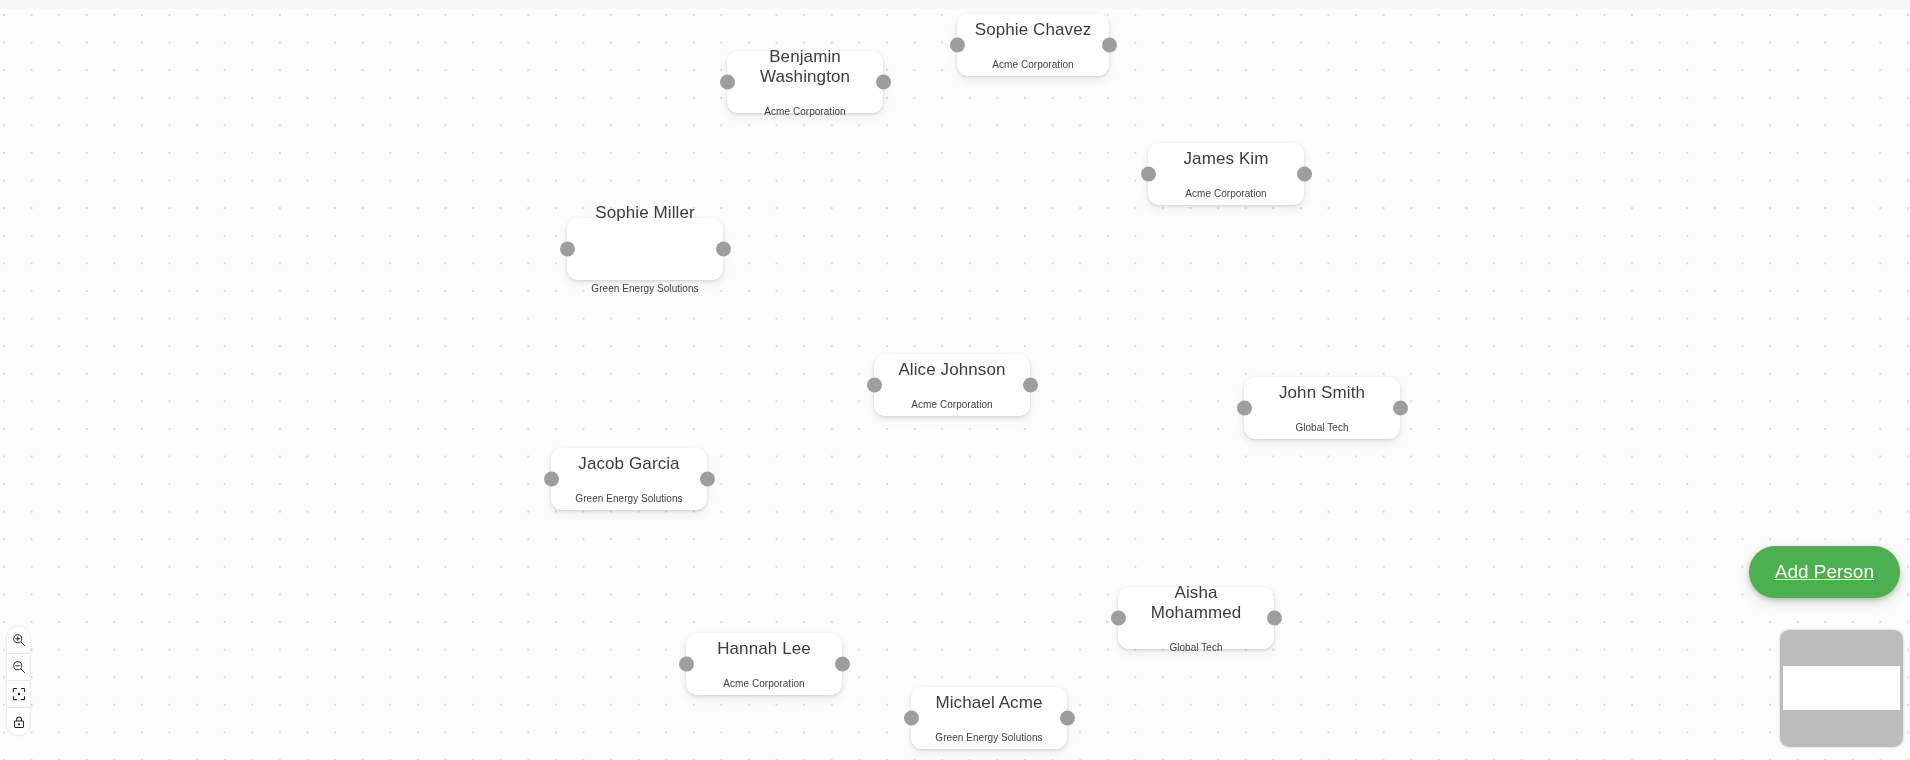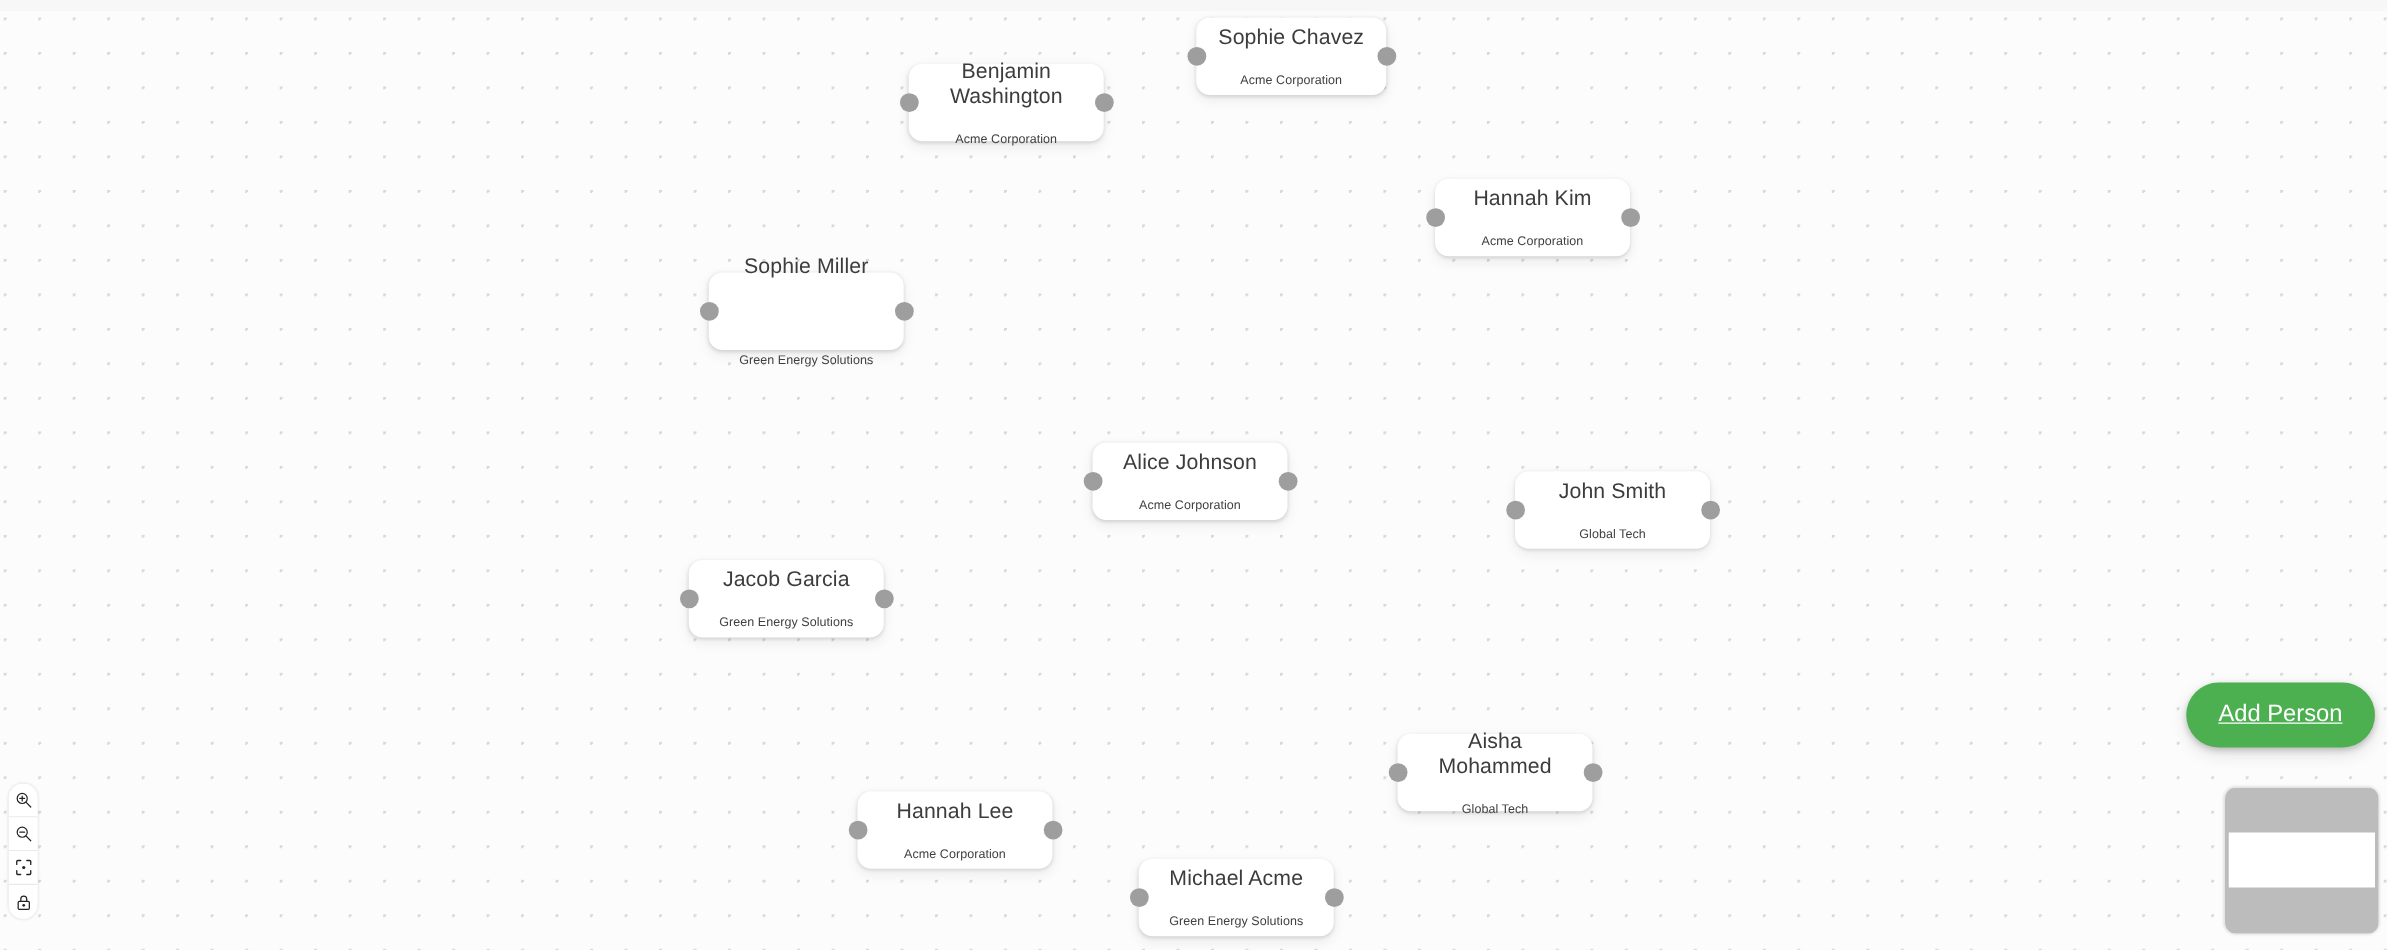--- a/index.html
+++ b/index.html
@@ -171,40 +171,40 @@
 
   <div class="node" style="left: 957px; top: 14px; width: 152px; height: 62px;">
     <span class="handle left"></span>
     <div class="node-name">Sophie Chavez</div>
     <div class="node-company">Acme Corporation</div>
     <span class="handle right"></span>
   </div>
 
   <div class="node" style="left: 1148px; top: 143px; width: 156px; height: 62px;">
     <span class="handle left"></span>
-    <div class="node-name">Hannah Kim</div>
+    <div class="node-name">James Kim</div>
     <div class="node-company">Acme Corporation</div>
     <span class="handle right"></span>
   </div>
 
   <div class="node" style="left: 567px; top: 218px; width: 156px; height: 62px; gap: 41px;">
     <span class="handle left"></span>
     <div class="node-name">Sophie Miller</div>
     <div class="node-company">Green Energy Solutions</div>
     <span class="handle right"></span>
   </div>
 
   <div class="node" style="left: 874px; top: 354px; width: 156px; height: 62px;">
     <span class="handle left"></span>
     <div class="node-name">Alice Johnson</div>
     <div class="node-company">Acme Corporation</div>
     <span class="handle right"></span>
   </div>
 
-  <div class="node" style="left: 1212px; top: 377px; width: 156px; height: 62px; justify-content: center;">
+  <div class="node" style="left: 1244px; top: 377px; width: 156px; height: 62px; justify-content: center;">
     <span class="handle left"></span>
     <div class="node-name">John Smith</div>
     <div class="node-company">Global Tech</div>
     <span class="handle right"></span>
   </div>
 
   <div class="node" style="left: 551px; top: 448px; width: 156px; height: 62px;">
     <span class="handle left"></span>
     <div class="node-name">Jacob Garcia</div>
     <div class="node-company">Green Energy Solutions</div>

